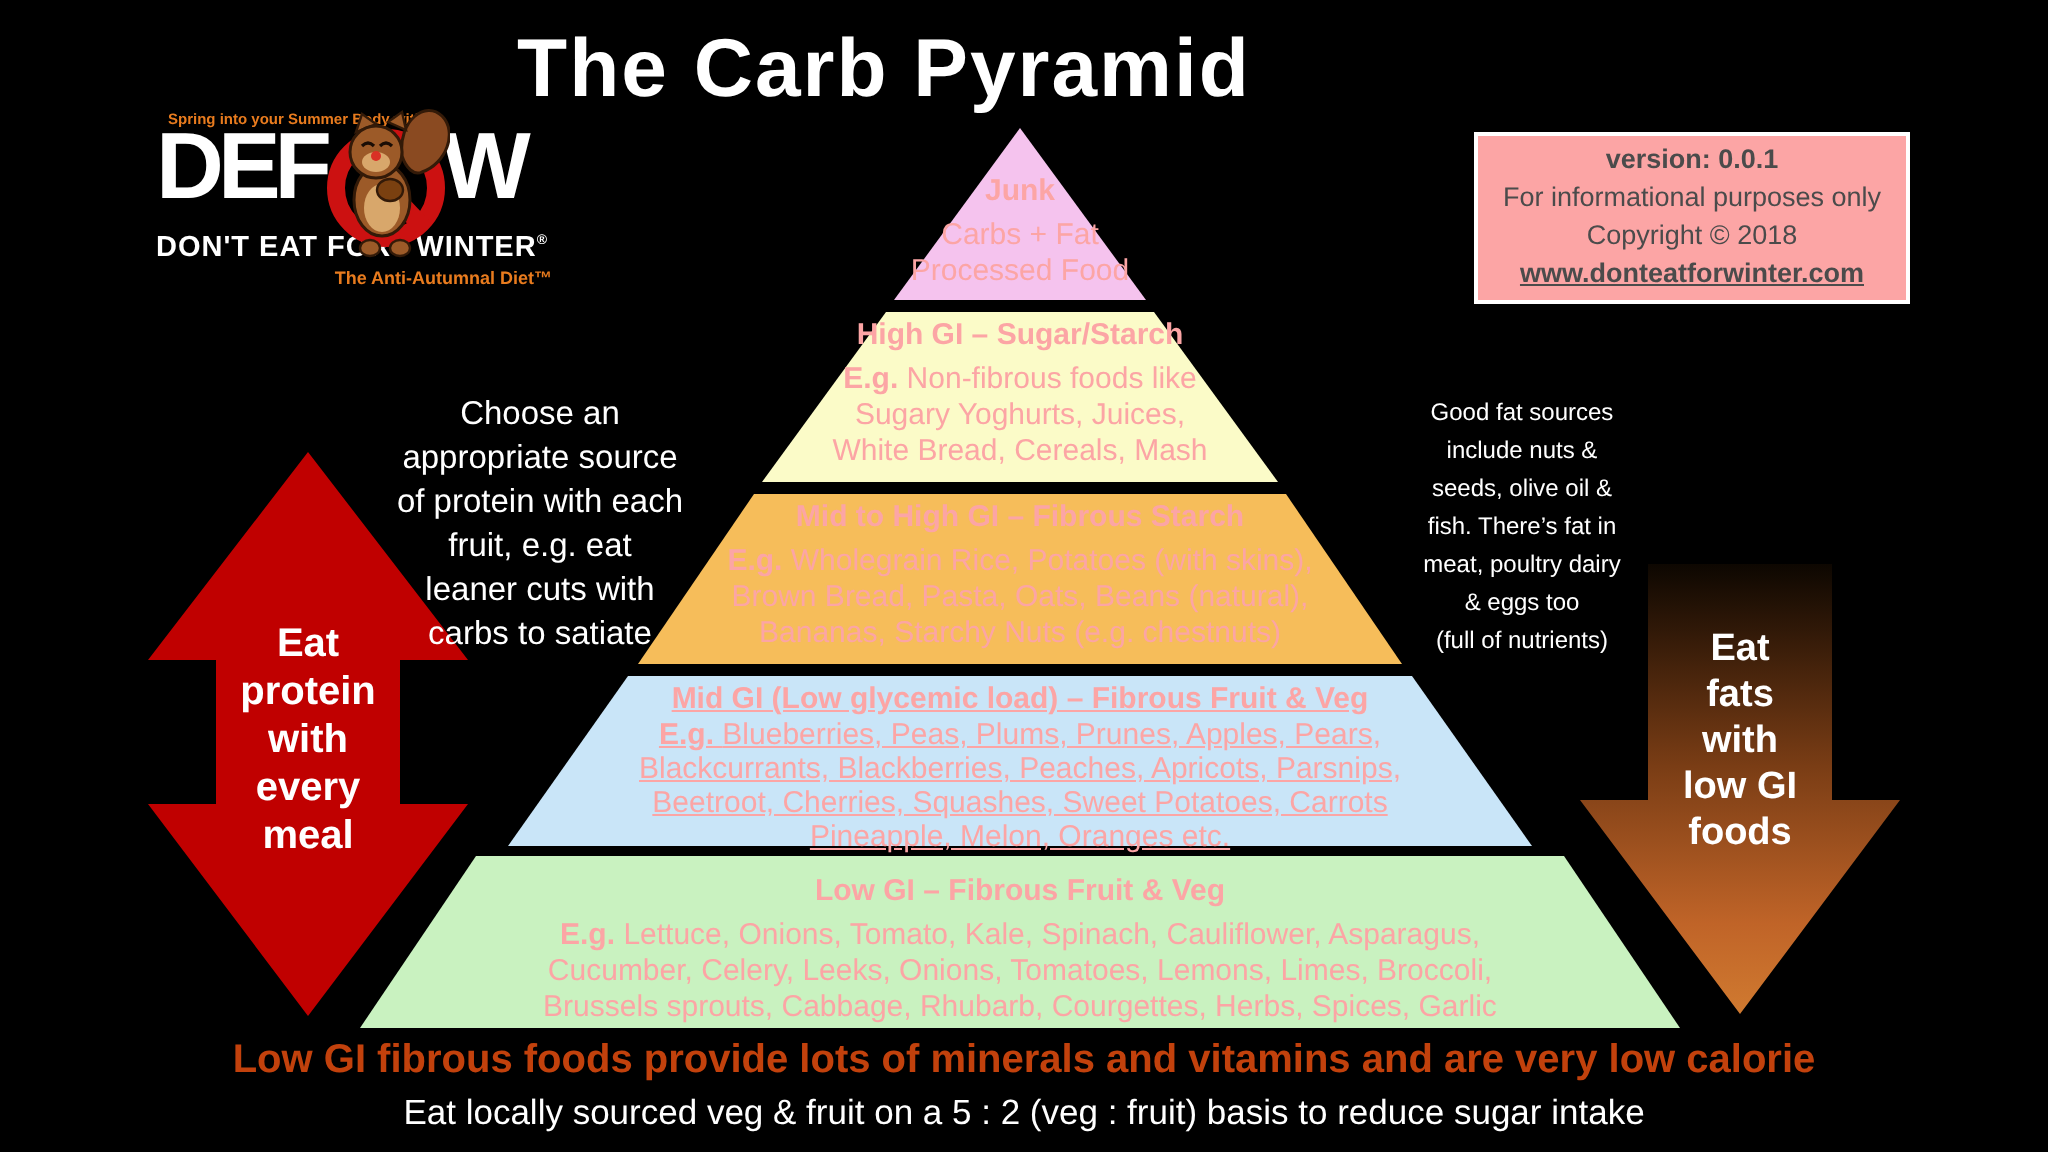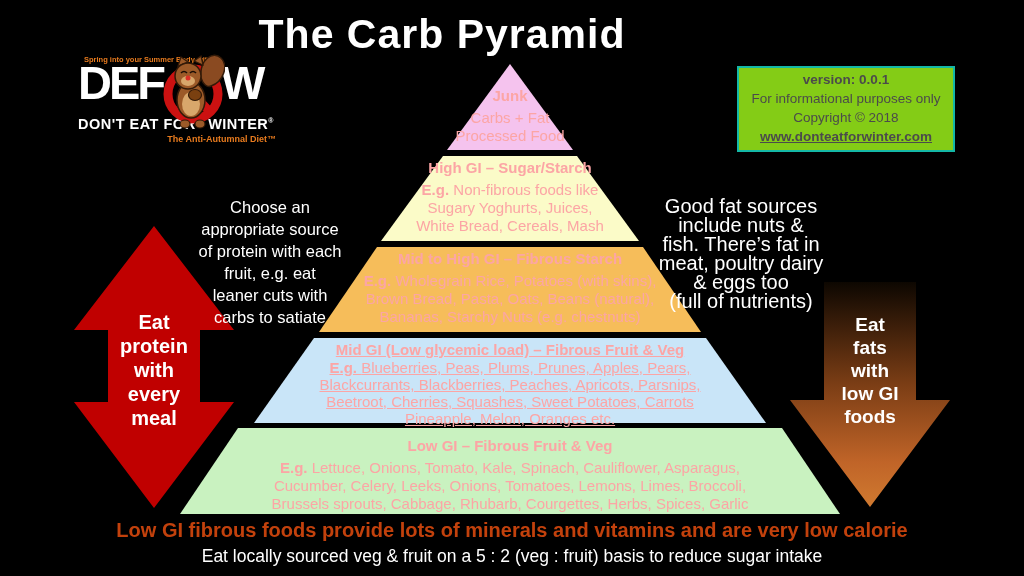--- a/index.html
+++ b/index.html
@@ -16,35 +16,35 @@
   .logo-row{position:absolute;top:8px;left:6px;display:flex;align-items:center;}
   .logo-big{font-size:47px;font-weight:bold;letter-spacing:-3px;line-height:50px;}
   .logo-sym{margin:-12px -4px -28px -2px;position:relative;z-index:2;}
   .logo-line2{position:absolute;top:66px;left:6px;width:196px;display:flex;
     justify-content:space-between;font-size:14.5px;font-weight:bold;letter-spacing:.5px;}
   .logo-reg{font-size:7px;vertical-align:super;}
   .logo-tagline-bottom{position:absolute;top:84px;right:0;font-size:9px;font-weight:bold;color:#e87b1e;}
 
   
   .version-box{position:absolute;left:737px;top:66px;width:214px;height:80px;
-    background:#84cc16;border:2px solid #14b8a6;color:#4b4b4b;text-align:center;
+    background:#fca5a5;border:2px solid #ffffff;color:#4b4b4b;text-align:center;
     font-size:13.5px;line-height:19px;padding-top:2px;}
   .vb-bold{font-weight:bold;}
   .vb-link{font-weight:bold;text-decoration:underline;}
 
   
   .band-text{position:absolute;text-align:center;color:#fca5a5;font-size:15px;line-height:18px;}
   .band-title{font-weight:bold;margin-bottom:4px;}
   .eg{font-weight:bold;}
   .bt-blue{line-height:17px;}
 
   
   .white-note{position:absolute;color:#fff;text-align:center;}
   .left-note{left:178px;top:196px;width:184px;font-size:16.5px;line-height:22px;}
-  .right-note{left:652px;top:197px;width:178px;font-size:20px;line-height:19px;}
+  .right-note{left:672px;top:197px;width:178px;font-size:12px;line-height:19px;}
 
   
   .arrow-label{position:absolute;color:#fff;font-weight:bold;text-align:center;}
   .protein-label{left:94px;top:310px;width:120px;font-size:20px;line-height:24px;}
   .fats-label{left:810px;top:313px;width:120px;font-size:19px;line-height:23px;}
 
   
   .footer1{position:absolute;top:519px;left:0;width:1024px;text-align:center;
     color:#c2410c;font-weight:bold;font-size:20px;}
   .footer2{position:absolute;top:546px;left:0;width:1024px;text-align:center;
@@ -153,20 +153,21 @@
   <div>appropriate source</div>
   <div>of protein with each</div>
   <div>fruit, e.g. eat</div>
   <div>leaner cuts with</div>
   <div>carbs to satiate</div>
 </div>
 
 <div class="white-note right-note">
   <div>Good fat sources</div>
   <div>include nuts &amp;</div>
+  <div>seeds, olive oil &amp;</div>
   <div>fish. There’s fat in</div>
   <div>meat, poultry dairy</div>
   <div>&amp; eggs too</div>
   <div>(full of nutrients)</div>
 </div>
 
 <div class="arrow-label protein-label">
   <div>Eat</div>
   <div>protein</div>
   <div>with</div>

